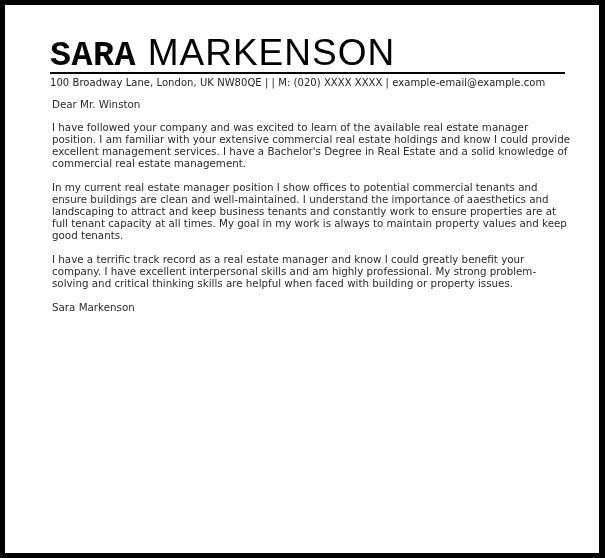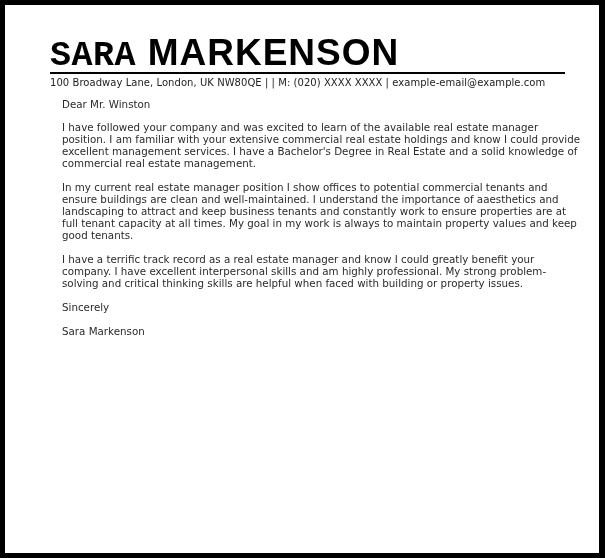--- a/index.html
+++ b/index.html
@@ -22,32 +22,32 @@
       position: absolute; left: 45px; top: 0; width: 520px;
     }
     .name {
       position: absolute; left: 0; top: 28px;
       font-family: "DejaVu Sans", sans-serif;
       font-size: 35px; line-height: 40px;
       color: #000; white-space: nowrap;
       letter-spacing: 0.5px;
     }
     .name .first { font-weight: bold; font-family: Liberation Mono, monospace; }
-    .name .last { font-weight: bold; font-family: "Liberation Sans", sans-serif; font-size: 37px; letter-spacing: 1px; }
+    .name .last { font-weight: normal; font-family: "Liberation Sans", sans-serif; font-size: 37px; letter-spacing: 1px; }
     .rule {
       position: absolute; left: 0; top: 67px;
       width: 515px; height: 2px; background: #000;
     }
     .contact {
       position: absolute; left: 0; top: 72px;
       font-size: 10px; line-height: 11px; color: #222; white-space: nowrap;
       letter-spacing: 0.05px;
     }
     .body {
-      position: absolute; left: 12px; top: 93px; width: 520px;
+      position: absolute; left: 2px; top: 93px; width: 520px;
       font-size: 10.3px; line-height: 12px; color: #2a2a2a;
     }
     .body p { margin: 0 0 12px 0; }
     .body p.salutation { margin-bottom: 11px; }
   </style>
 </head>
 <body>
 
 <div class="frame">
   <div class="page">
@@ -56,17 +56,16 @@
       <span class="last">MARKENSON</span>
     </div>
     <div class="rule"></div>
     <div class="contact">100 Broadway Lane, London, UK NW80QE |  | M: (020) XXXX XXXX | example-email@example.com</div>
 
     <div class="body">
       <p class="salutation">Dear Mr. Winston</p>
       <p>I have followed your company and was excited to learn of the available real estate manager position. I am familiar with your extensive commercial real estate holdings and know I could provide excellent management services. I have a Bachelor's Degree in Real Estate and a solid knowledge of commercial real estate management.</p>
       <p>In my current real estate manager position I show offices to potential commercial tenants and ensure buildings are clean and well-maintained. I understand the importance of aaesthetics and landscaping to attract and keep business tenants and constantly work to ensure properties are at full tenant capacity at all times. My goal in my work is always to maintain property values and keep good tenants.</p>
       <p>I have a terrific track record as a real estate manager and know I could greatly benefit your company. I have excellent interpersonal skills and am highly professional. My strong problem-solving and critical thinking skills are helpful when faced with building or property issues.</p>
-      <p>Sincerely</p>
       <p>Sara Markenson</p>
     </div>
   </div>
 </div>
 
 </body></html>

